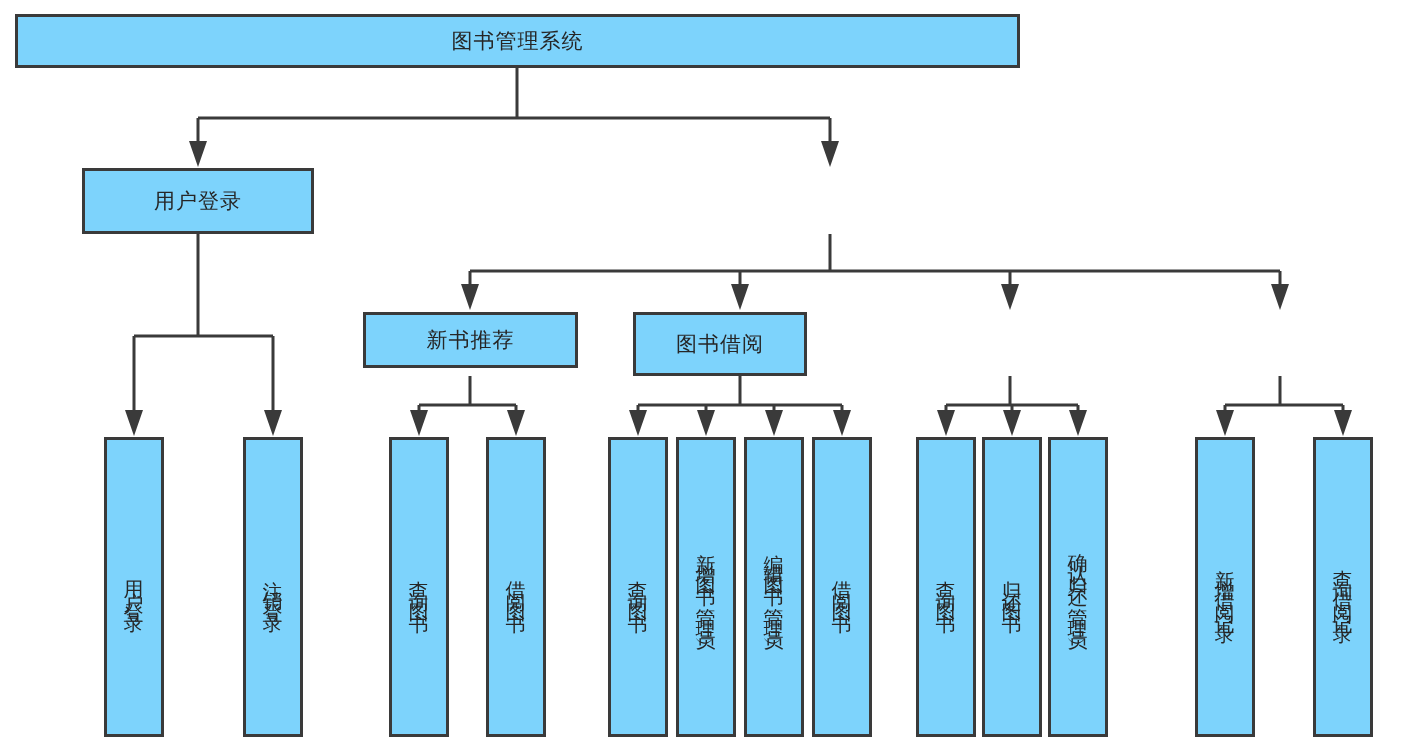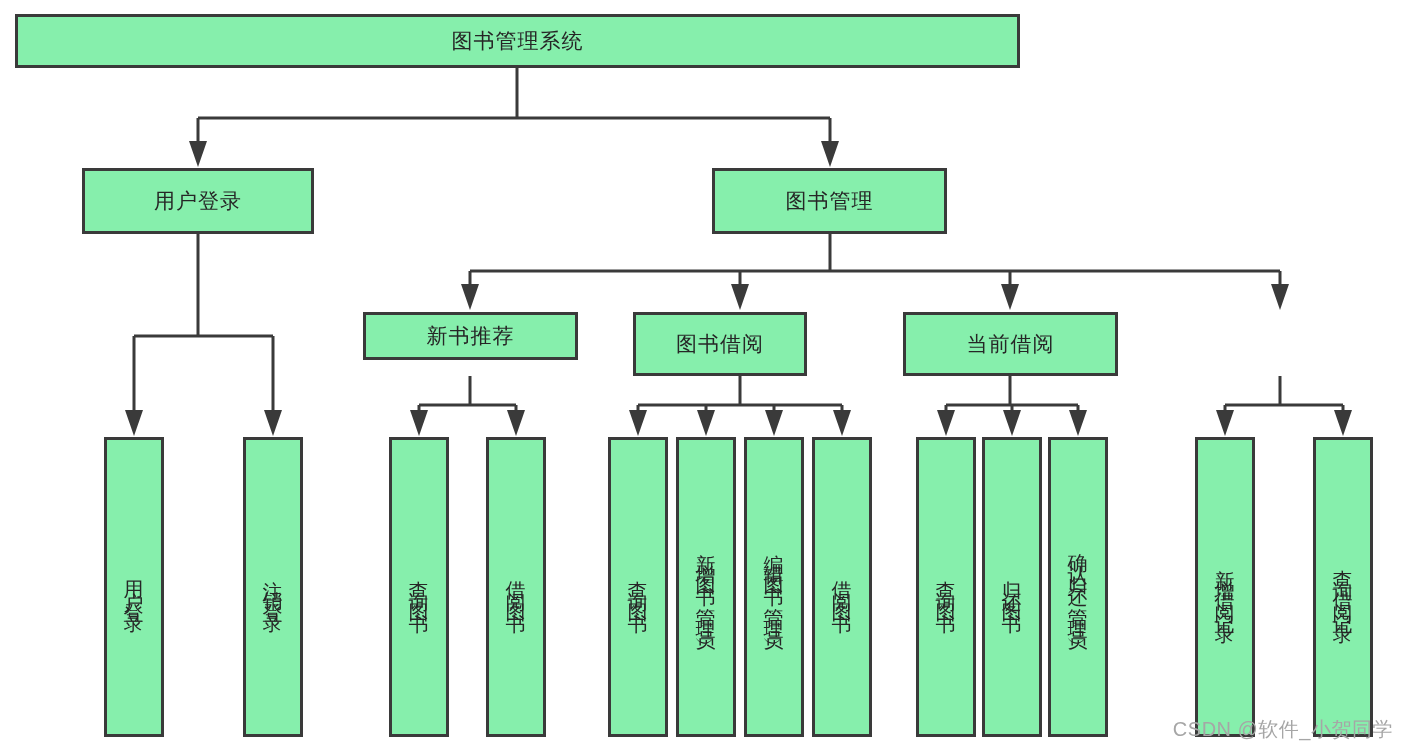--- a/index.html
+++ b/index.html
@@ -25,21 +25,21 @@
   .wires polygon {
     fill: var(--line, #3a3a3a);
     stroke: none;
   }
   .node {
     position: absolute;
     display: flex;
     align-items: center;
     justify-content: center;
     border: 3px solid var(--line, #3a3a3a);
-    background: #86efac;
+    background: #7dd3fc;
     color: var(--text, #262626);
     font-size: 21px;
     letter-spacing: 1px;
     text-align: center;
     line-height: 1.2;
   }
   .node.v {
     writing-mode: vertical-rl;
     text-orientation: mixed;
     font-size: 20px;
@@ -100,38 +100,35 @@
     <g>
       <path d="M1280 376 V405 M1225 405 H1343 M1225 405 V421 M1343 405 V421"></path>
       <polygon points="1225,436 1216,410 1234,410"></polygon>
       <polygon points="1343,436 1334,410 1352,410"></polygon>
     </g>
   </svg>
 
   <div class="node" style="left:15px;top:14px;width:1005px;height:54px">图书管理系统</div>
 
   <div class="node" style="left:82px;top:168px;width:232px;height:66px">用户登录</div>
-  <div class="node" style="left:712px;top:168px;width:235px;height:66px">图书管理</div>
 
-  <div class="node" style="left:363px;top:312px;width:215px;height:48px">新书推荐</div>
+  <div class="node" style="left:363px;top:312px;width:215px;height:56px">新书推荐</div>
   <div class="node" style="left:633px;top:312px;width:174px;height:64px">图书借阅</div>
-  <div class="node" style="left:903px;top:312px;width:215px;height:64px">当前借阅</div>
 
   <div class="node v" style="left:104px;top:437px;width:60px;height:300px">用户登录</div>
   <div class="node v" style="left:243px;top:437px;width:60px;height:300px">注销登录</div>
 
   <div class="node v" style="left:389px;top:437px;width:60px;height:300px">查询图书</div>
   <div class="node v" style="left:486px;top:437px;width:60px;height:300px">借阅图书</div>
 
   <div class="node v" style="left:608px;top:437px;width:60px;height:300px">查询图书</div>
   <div class="node v" style="left:676px;top:437px;width:60px;height:300px">新增图书（管理员）</div>
   <div class="node v" style="left:744px;top:437px;width:60px;height:300px">编辑图书（管理员）</div>
   <div class="node v" style="left:812px;top:437px;width:60px;height:300px">借阅图书</div>
 
   <div class="node v" style="left:916px;top:437px;width:60px;height:300px">查询图书</div>
   <div class="node v" style="left:982px;top:437px;width:60px;height:300px">归还图书</div>
   <div class="node v" style="left:1048px;top:437px;width:60px;height:300px">确认归还（管理员）</div>
 
   <div class="node v" style="left:1195px;top:437px;width:60px;height:300px">新增借阅记录</div>
   <div class="node v" style="left:1313px;top:437px;width:60px;height:300px">查询借阅记录</div>
 
-  <div class="watermark">CSDN @软件_小贺同学</div>
 </div>
 
 </body></html>

